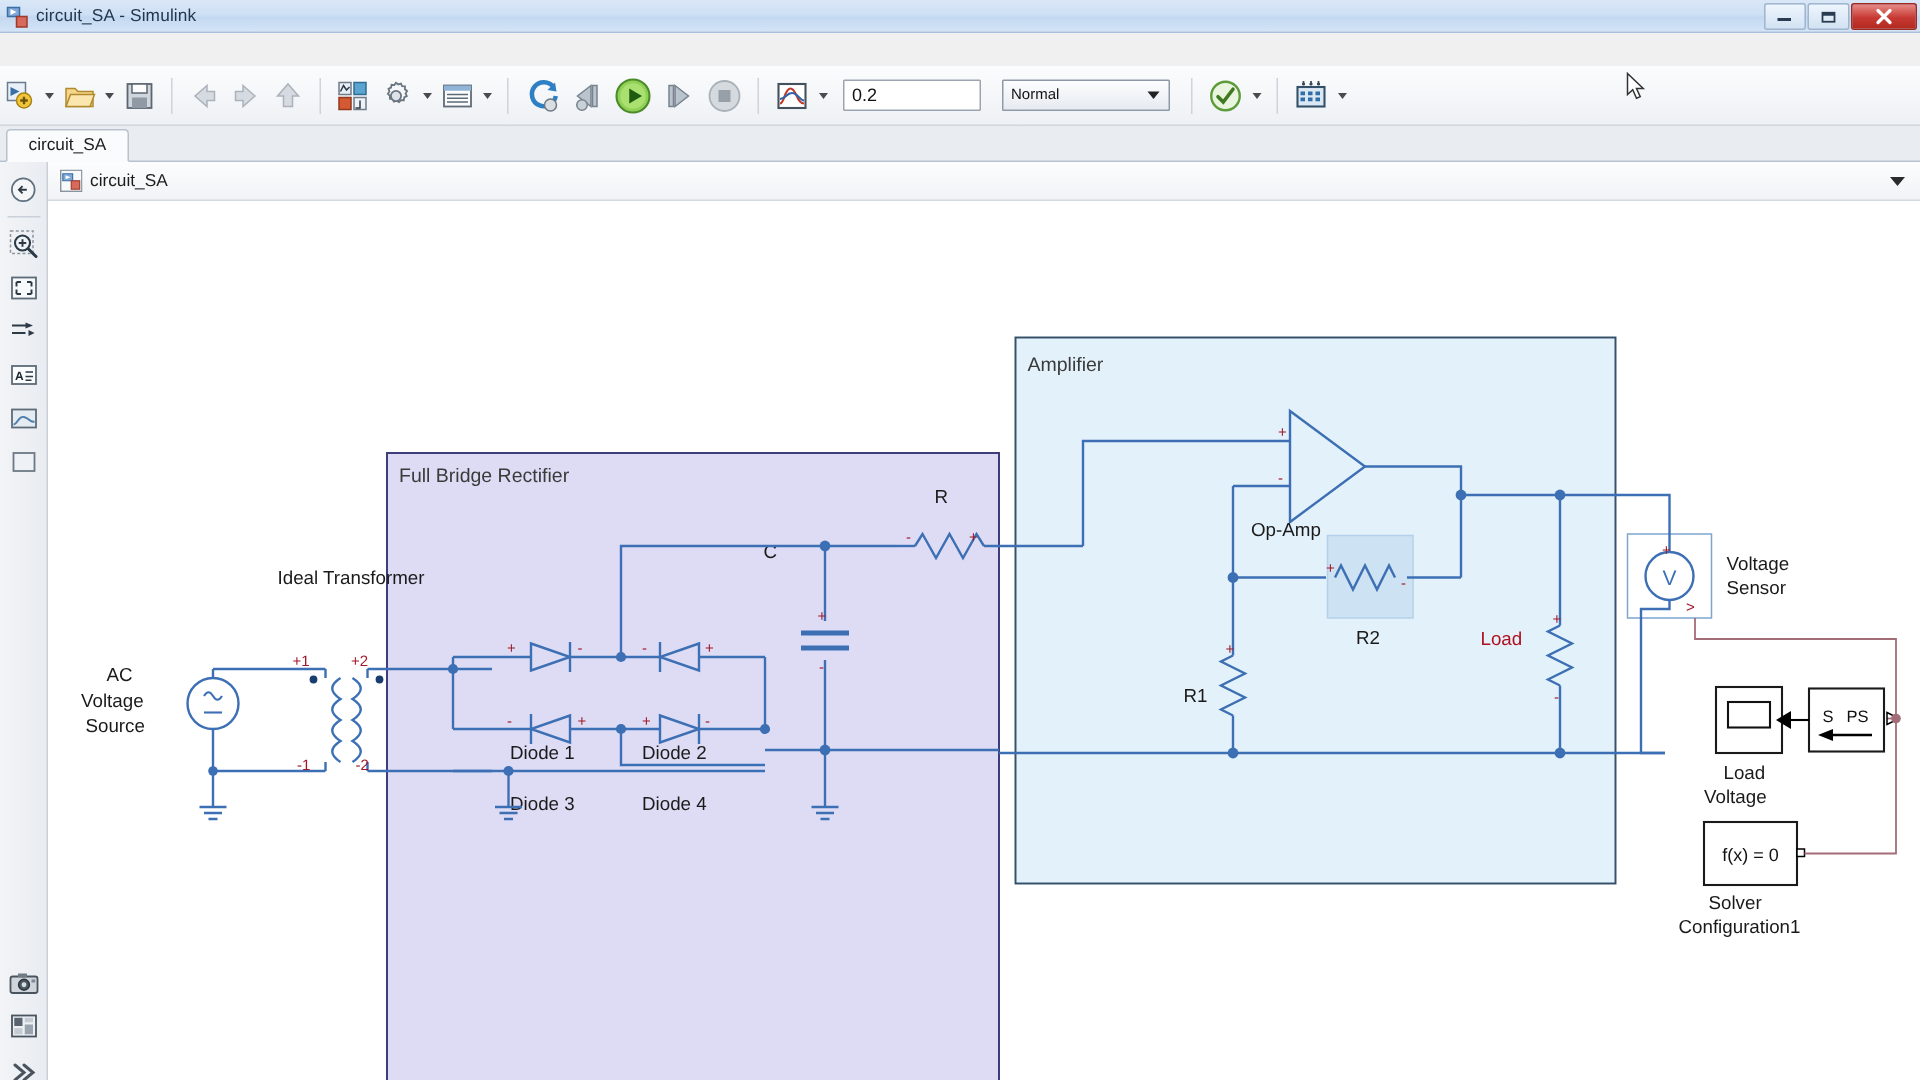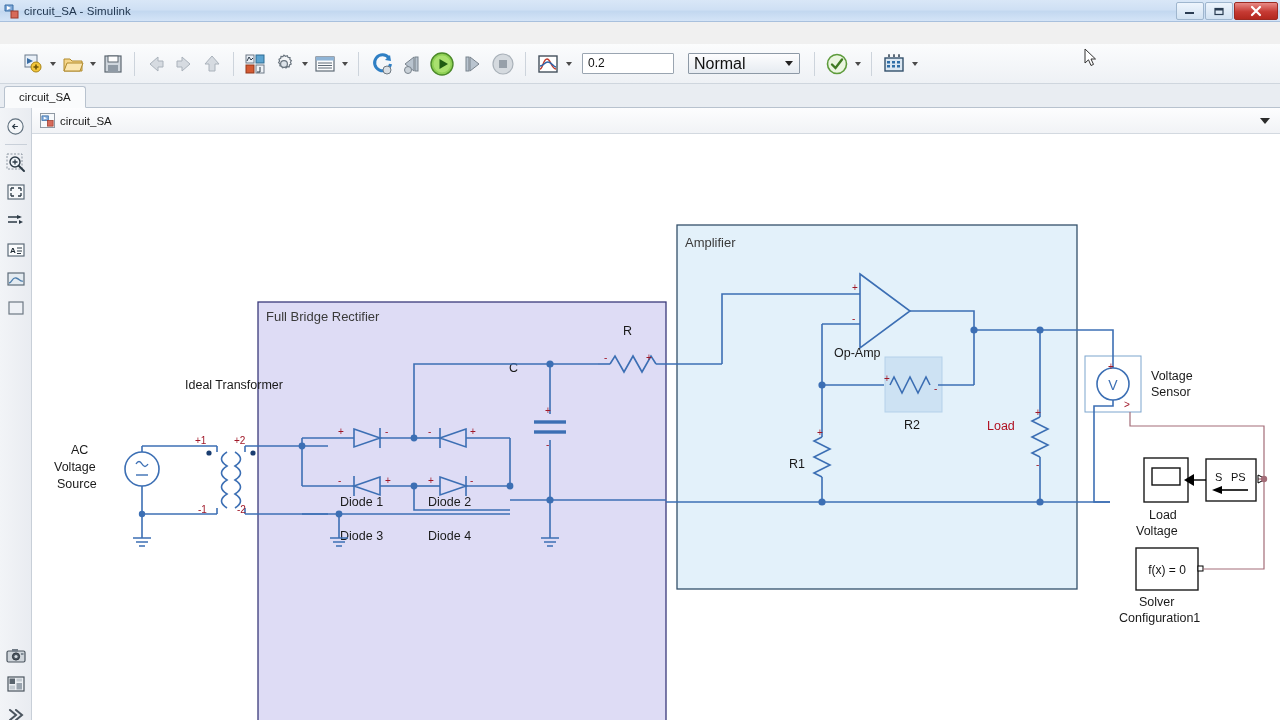--- a/index.html
+++ b/index.html
@@ -49,40 +49,40 @@
   .menu-item {
     font-size: 12px; color: #1c1c1c; padding: 3px 9px; border-radius: 2px;
     white-space: nowrap;
   }
 
   
   .toolbar {
     position: absolute; top: 44px; left: 0; width: 1280px; height: 40px;
     background: linear-gradient(to bottom,#fbfcfd,#eef1f5);
     border-bottom: 1px solid #cfd6de;
-    display: flex; align-items: center; padding-left: 20px; gap: 2px;
+    display: flex; align-items: center; padding-left: 0; gap: 2px;
   }
   .tb-btn {
     height: 30px; min-width: 26px; display: flex; align-items: center;
     justify-content: center; border-radius: 3px; padding: 0 2px;
     position: relative;
   }
   .tb-sep { width: 1px; height: 24px; background: #cdd4dc; margin: 0 6px; }
   .caret { width: 0; height: 0; border-left: 3.5px solid transparent;
            border-right: 3.5px solid transparent; border-top: 4px solid #4a4a4a;
            margin-left: 2px; margin-right: 2px; }
   .time-input {
     width: 92px; height: 21px; border: 1px solid #9aa5b1; background: #fff;
     font-size: 12px; padding: 0 5px; line-height: 19px; color: #111;
     margin: 0 6px; border-radius: 1px;
   }
   .mode-select {
     width: 112px; height: 21px; border: 1px solid #8d99a6;
     background: linear-gradient(to bottom,#fdfdfe,#e6ebf1);
-    font-size: 16px; color: #111; display: flex; align-items: center;
+    font-size: 10px; color: #111; display: flex; align-items: center;
     padding-left: 5px; margin: 0 6px; border-radius: 1px; position: relative;
   }
   .mode-select .sel-caret {
     position: absolute; right: 6px; width: 0; height: 0;
     border-left: 4px solid transparent; border-right: 4px solid transparent;
     border-top: 5px solid #222;
   }
 
   
   .tabstrip {

